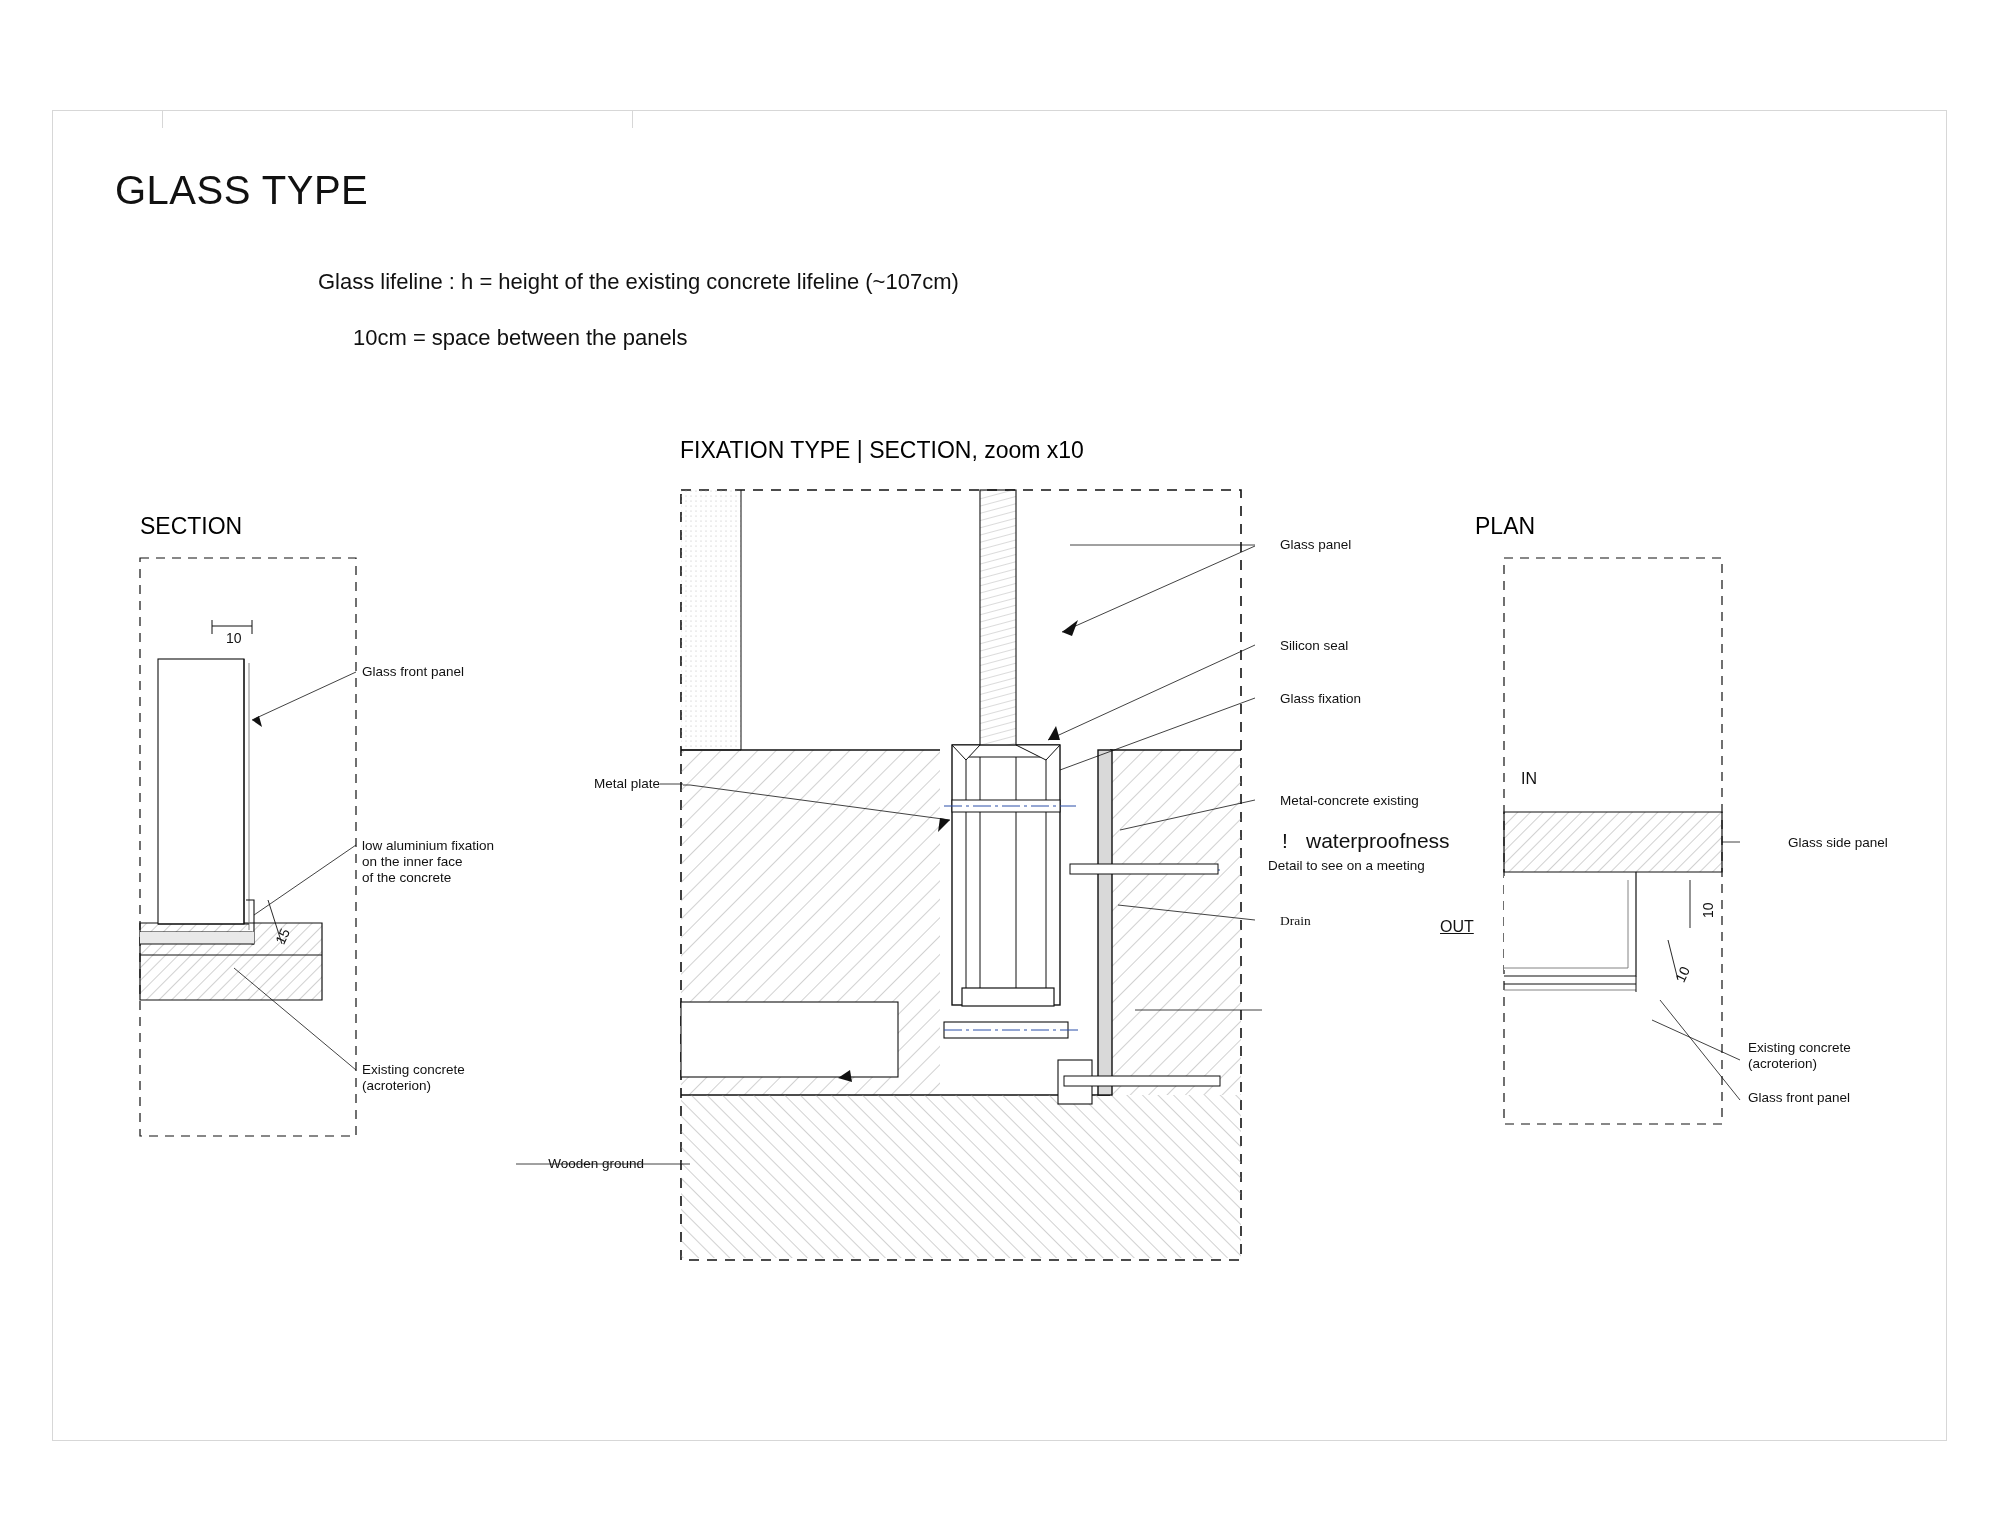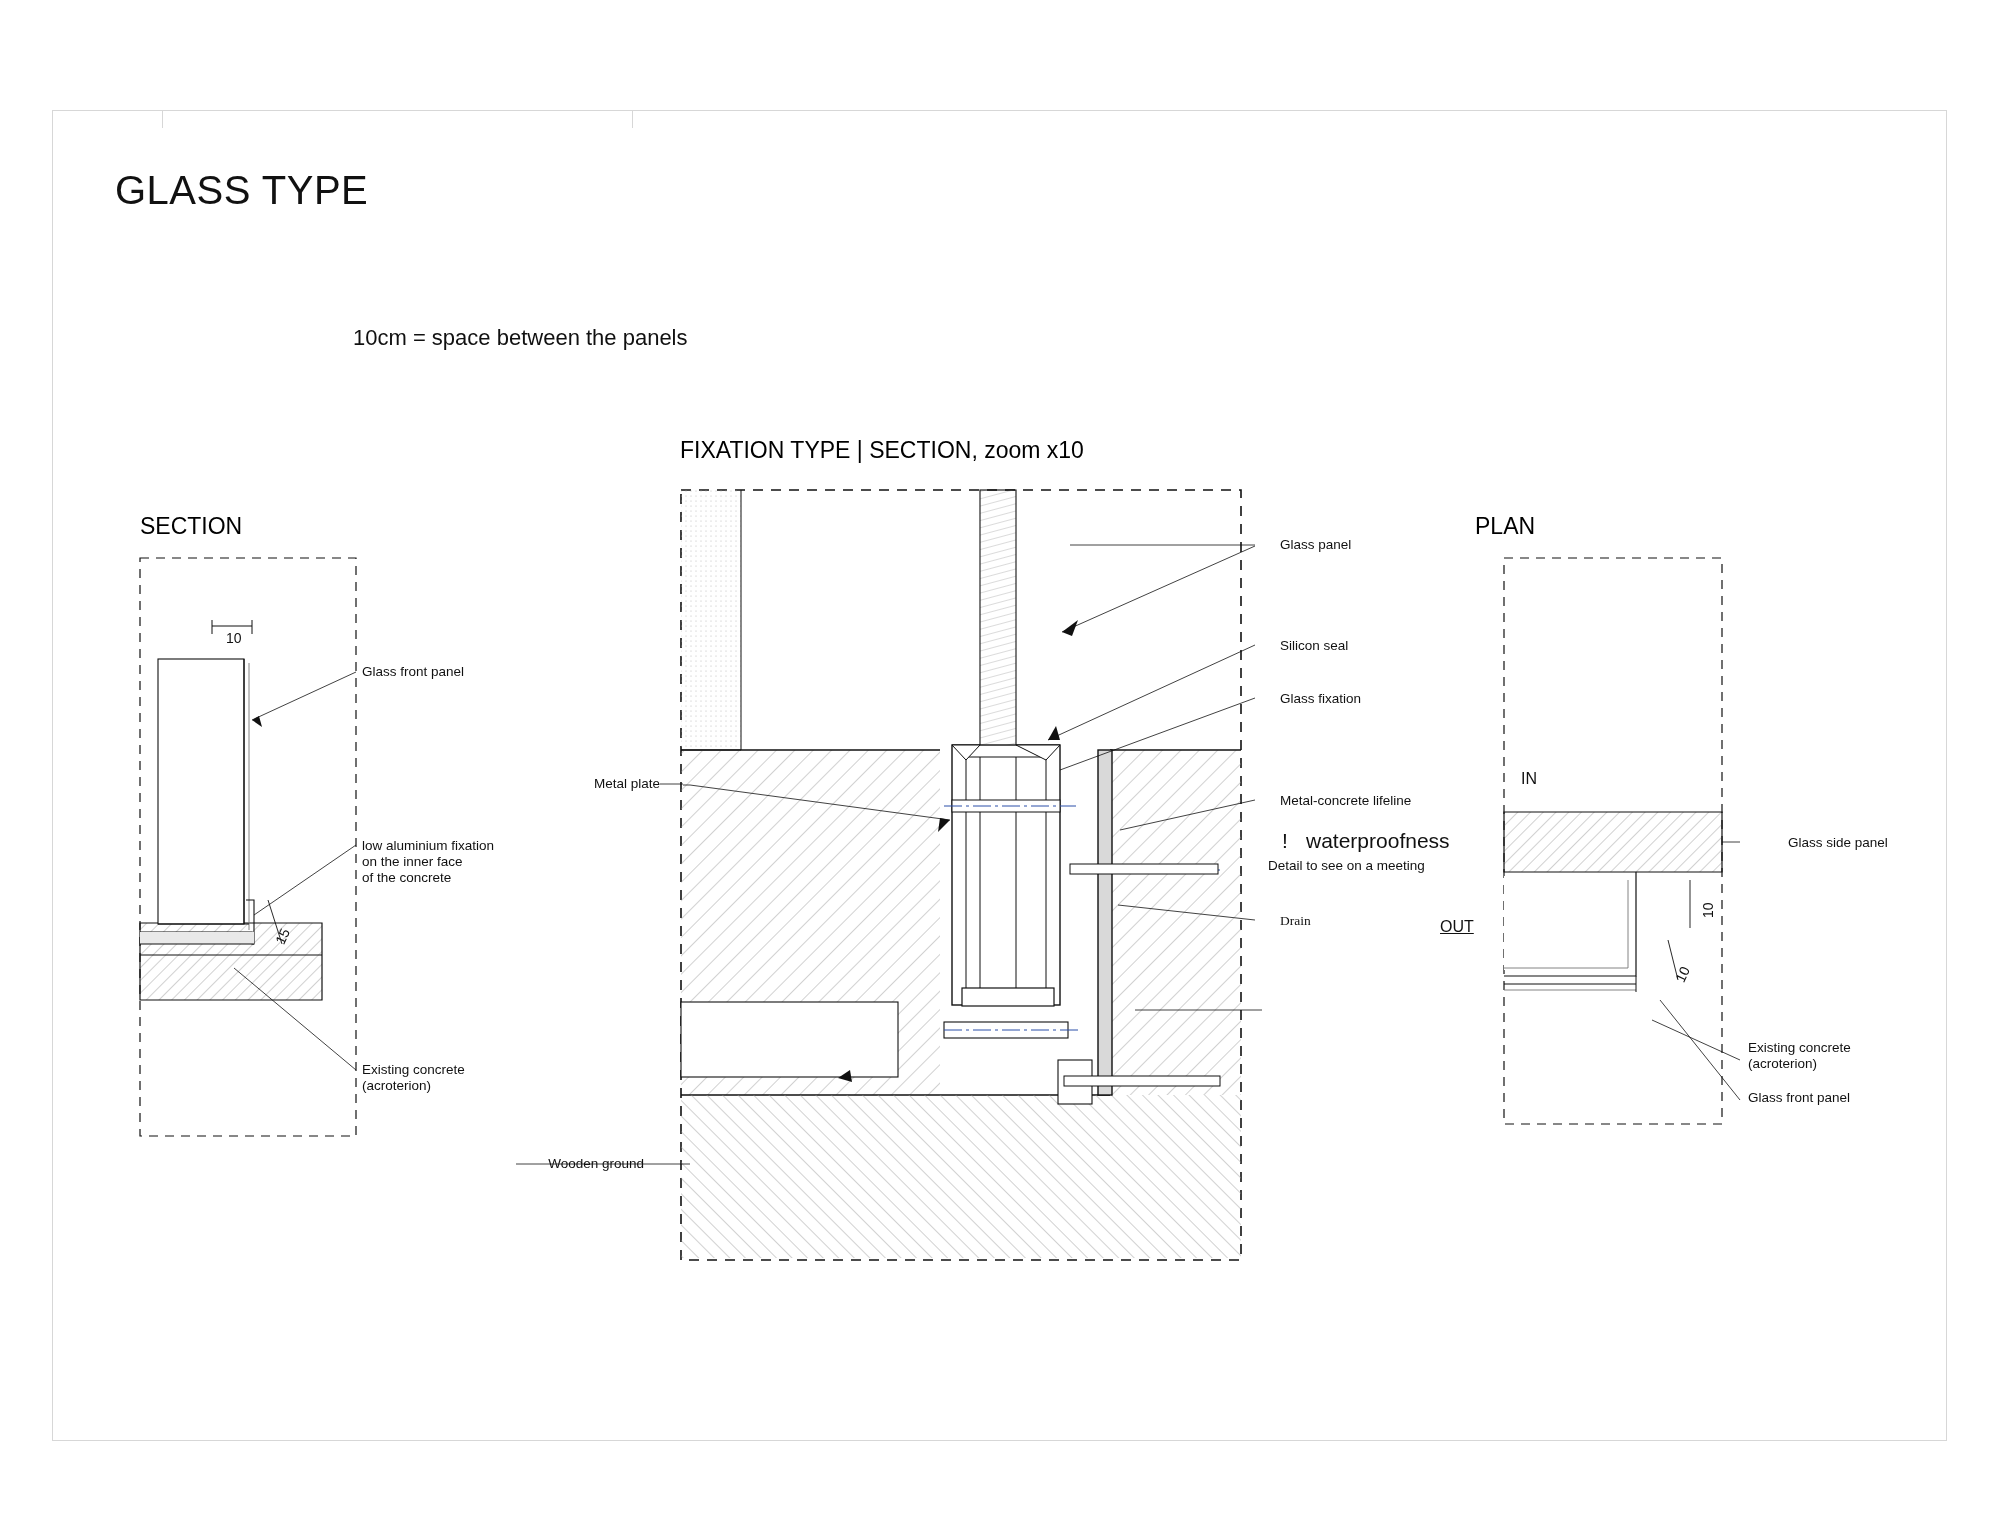--- a/index.html
+++ b/index.html
@@ -97,20 +97,21 @@
 <div id="sheet">
 
   <div class="frame-line frame-v" style="left:52px; top:110px; height:1330px;"></div>
   <div class="frame-line frame-h" style="left:52px; top:110px; width:1895px;"></div>
   <div class="frame-line frame-v" style="left:1946px; top:110px; height:1330px;"></div>
   <div class="frame-line frame-h" style="left:52px; top:1440px; width:1895px;"></div>
   <div class="frame-line frame-v" style="left:162px; top:110px; height:18px;"></div>
   <div class="frame-line frame-v" style="left:632px; top:110px; height:18px;"></div>
 
   <div class="title">GLASS TYPE</div>
+  <div class="note note1">Glass lifeline :  h = height of the existing concrete lifeline (~107cm)</div>
   <div class="note note2">10cm = space between the panels</div>
 
   <div class="hdr hdr-section">SECTION</div>
   <div class="hdr hdr-fixation">FIXATION TYPE  | SECTION, zoom x10</div>
   <div class="hdr hdr-plan">PLAN</div>
 
   <svg width="2000" height="1533" viewBox="0 0 2000 1533">
     <defs>
       <pattern id="hatch45" width="9" height="9" patternUnits="userSpaceOnUse" patternTransform="rotate(45)">
         <line x1="0" y1="0" x2="0" y2="9" stroke="#9a9a9a" stroke-width="0.9"></line>
@@ -249,21 +250,21 @@
 of the concrete</div>
   <div class="lbl" style="left: 362px; top: 1062px; white-space: pre;">Existing concrete
 (acroterion)</div>
 
   <div class="lbl lbl-r" style="left: 590px; top: 776px; width: 70px; white-space: pre;">Metal plate</div>
   <div class="lbl lbl-r" style="left: 516px; top: 1156px; width: 128px; white-space: pre;">Wooden ground</div>
 
   <div class="lbl" style="left: 1280px; top: 537px; white-space: pre;">Glass panel</div>
   <div class="lbl" style="left: 1280px; top: 638px; white-space: pre;">Silicon seal</div>
   <div class="lbl" style="left: 1280px; top: 691px; white-space: pre;">Glass fixation</div>
-  <div class="lbl" style="left: 1280px; top: 793px; white-space: pre;">Metal-concrete lifeline</div>
+  <div class="lbl" style="left: 1280px; top: 793px; white-space: pre;">Metal-concrete existing</div>
   <div class="lbl" style="left: 1280px; top: 913px; white-space: pre; font-family: Liberation Serif, serif;">Drain</div>
 
   <div class="warn" style="left:1282px; top:829px;">!</div>
   <div class="warn" style="left:1306px; top:829px;">waterproofness</div>
   <div class="warnsub" style="left:1268px; top:858px;">Detail to see on a meeting</div>
 
   <div class="inout" style="left:1521px; top:770px;">IN</div>
   <div class="inout" style="left:1440px; top:918px;text-decoration:underline;">OUT</div>
 
   <div class="dimtext rot90" style="left:1700px; top:918px;">10</div>

